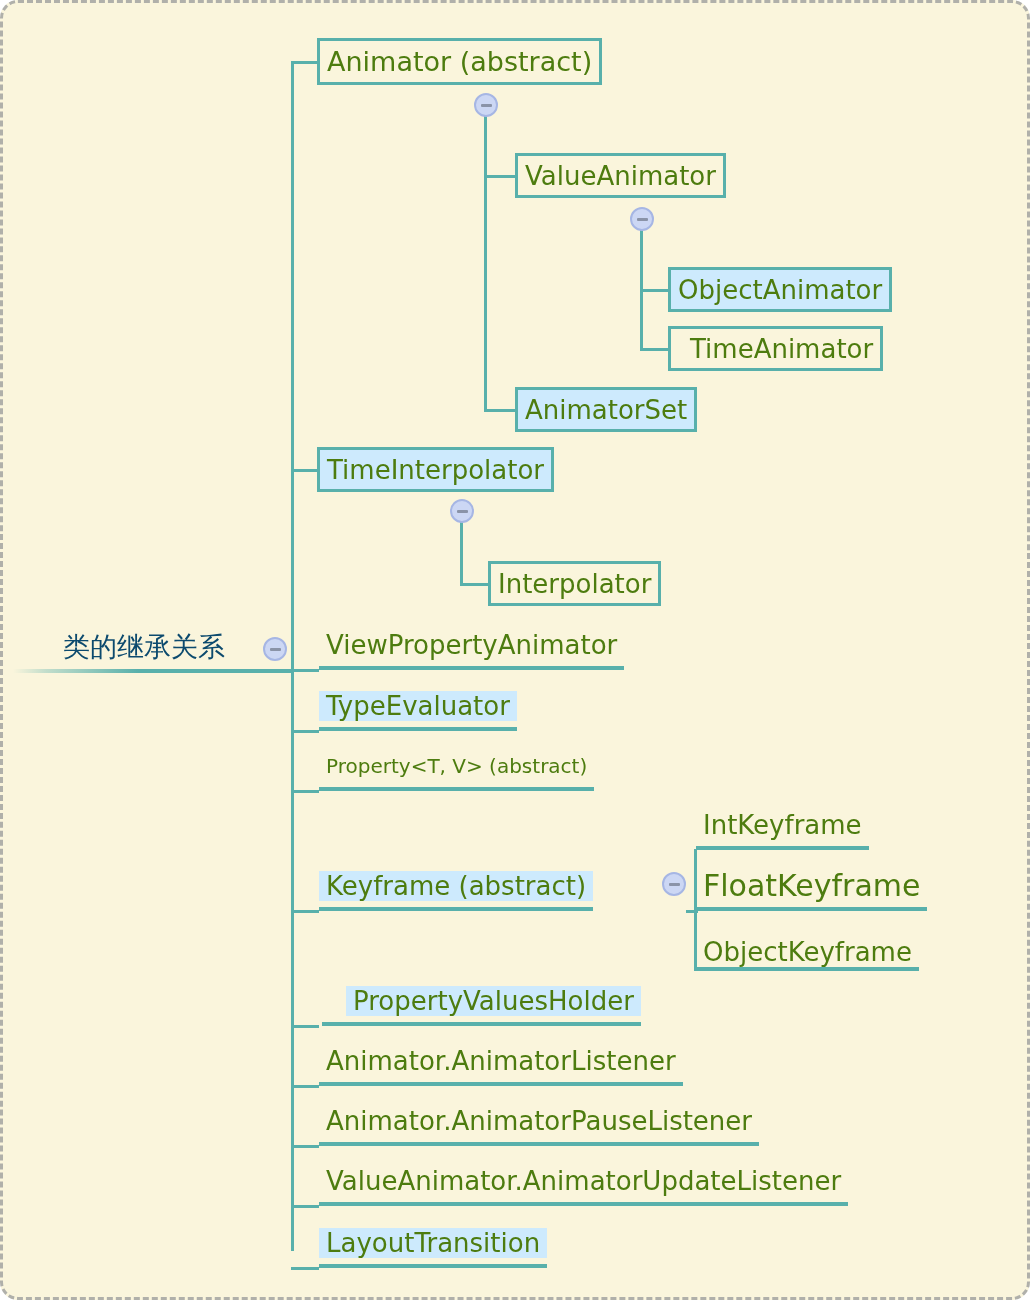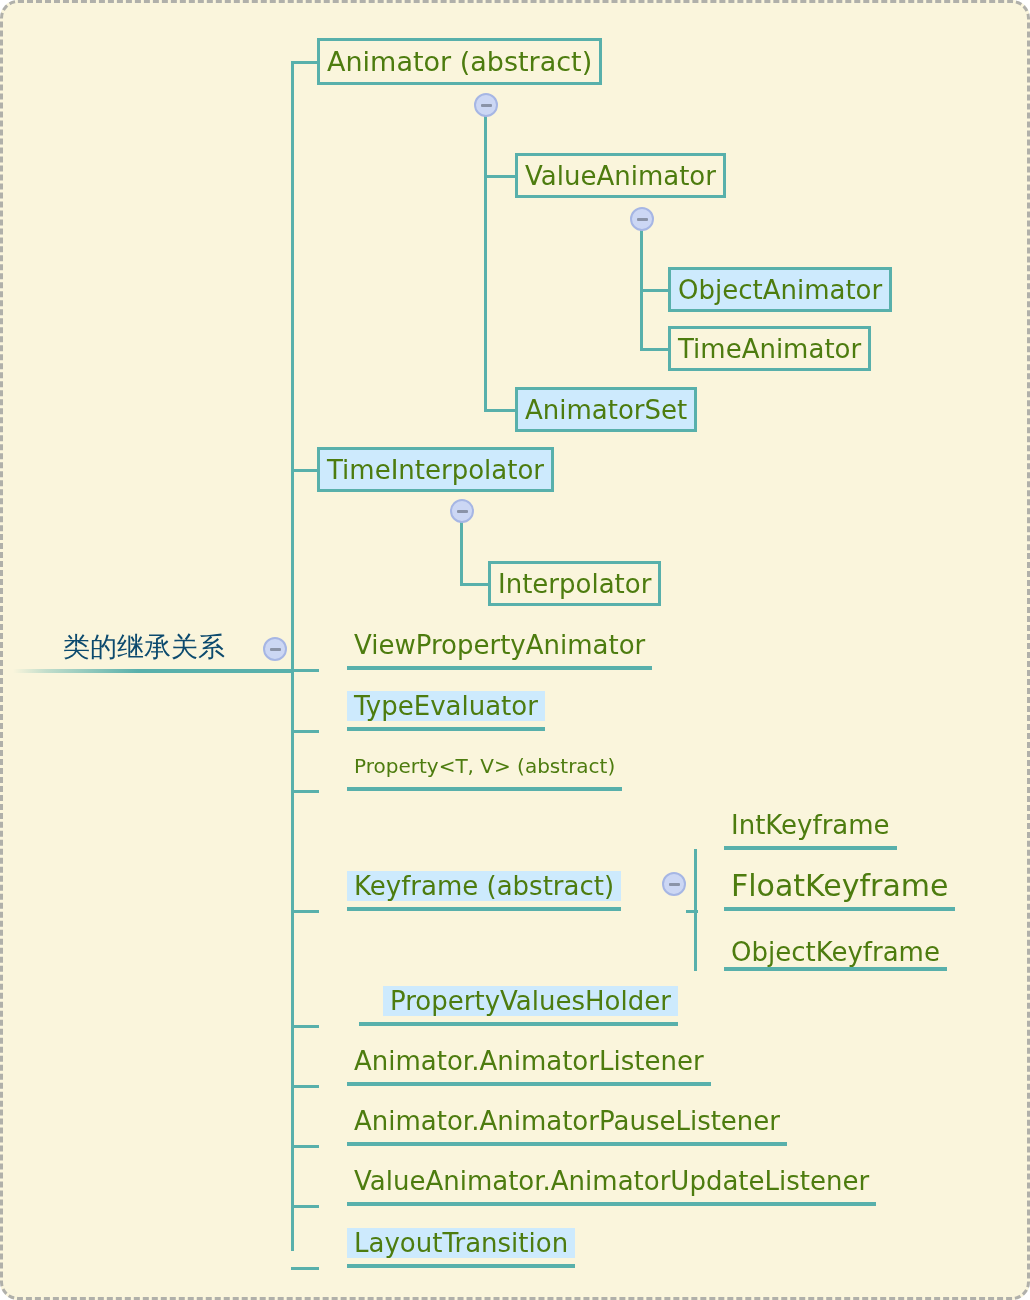--- a/index.html
+++ b/index.html
@@ -57,21 +57,20 @@
     border: 3px solid #58b0ab;
     background: transparent;
   }
   .node.boxed.fill {
     background: #cdeafd;
   }
 
   
   .node.leaf {
     border-bottom: 4px solid #58b0ab;
-    margin-left: 28px;
   }
   .node.leaf .hl {
     background: #cdeafd;
     padding: 2px 7px;
     display: block;
     line-height: 1;
   }
   .node.leaf .txt.plain {
     padding: 2px 7px;
   }
@@ -163,21 +162,21 @@
   </div>
 
   <div class="node boxed" style="left:512px; top:150px; height:45px; font-size:26px;">
     <span class="txt">ValueAnimator</span>
   </div>
 
   <div class="node boxed fill" style="left:665px; top:264px; height:45px; font-size:26px;">
     <span class="txt">ObjectAnimator</span>
   </div>
 
-  <div class="node boxed" style="left:665px; top:323px; height:45px; font-size:26px;">
+  <div class="node boxed" style="left:665px; top:323px; height:45px; font-size:26px;padding-left:12px;">
     <span class="txt">TimeAnimator</span>
   </div>
 
   <div class="node boxed fill" style="left:512px; top:384px; height:45px; font-size:26px;">
     <span class="txt">AnimatorSet</span>
   </div>
 
   <div class="node boxed fill" style="left:314px; top:444px; height:45px; font-size:26px;">
     <span class="txt">TimeInterpolator</span>
   </div>
@@ -207,21 +206,21 @@
   </div>
 
   <div class="node leaf" style="left:693px; top:861px; height:47px; font-size:30px;">
     <span class="txt plain">FloatKeyframe</span>
   </div>
 
   <div class="node leaf" style="left:693px; top:921px; height:47px; font-size:26px;align-items:flex-end;">
     <span class="txt plain">ObjectKeyframe</span>
   </div>
 
-  <div class="node leaf" style="left:328px; top:976px; height:47px; font-size:26px;padding-left:24px;">
+  <div class="node leaf" style="left:319px; top:976px; height:47px; font-size:26px;padding-left:24px;">
     <span class="hl">PropertyValuesHolder</span>
   </div>
 
   <div class="node leaf" style="left:316px; top:1036px; height:47px; font-size:26px;">
     <span class="txt plain">Animator.AnimatorListener</span>
   </div>
 
   <div class="node leaf" style="left:316px; top:1096px; height:47px; font-size:26px;">
     <span class="txt plain">Animator.AnimatorPauseListener</span>
   </div>

